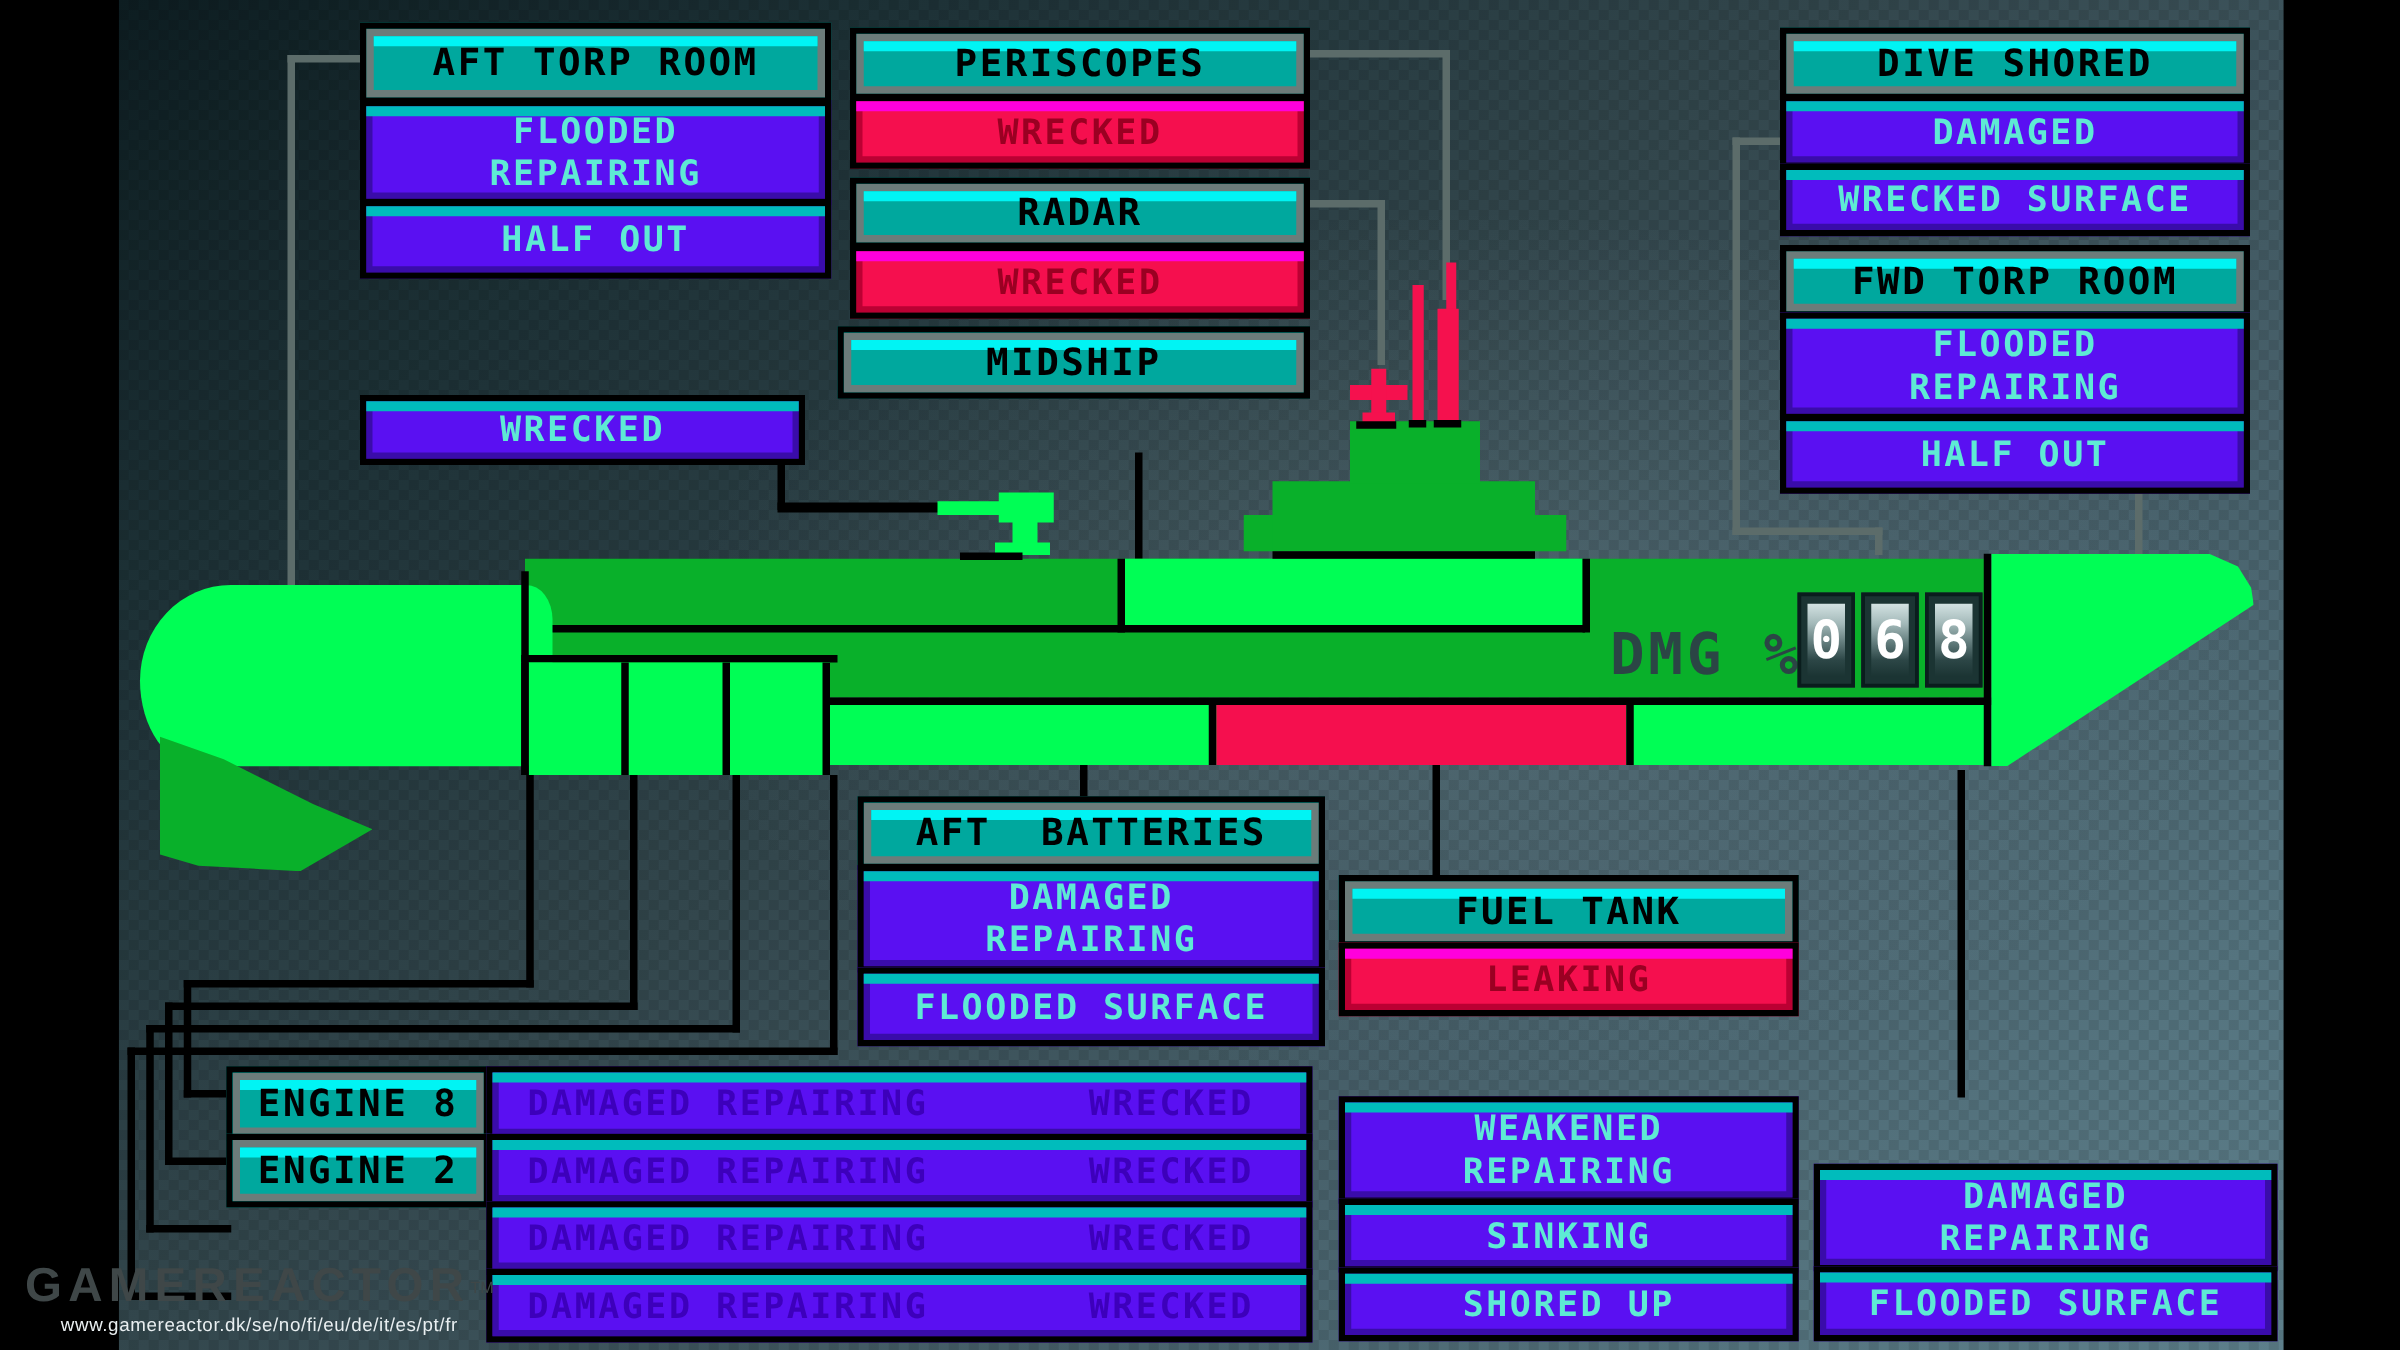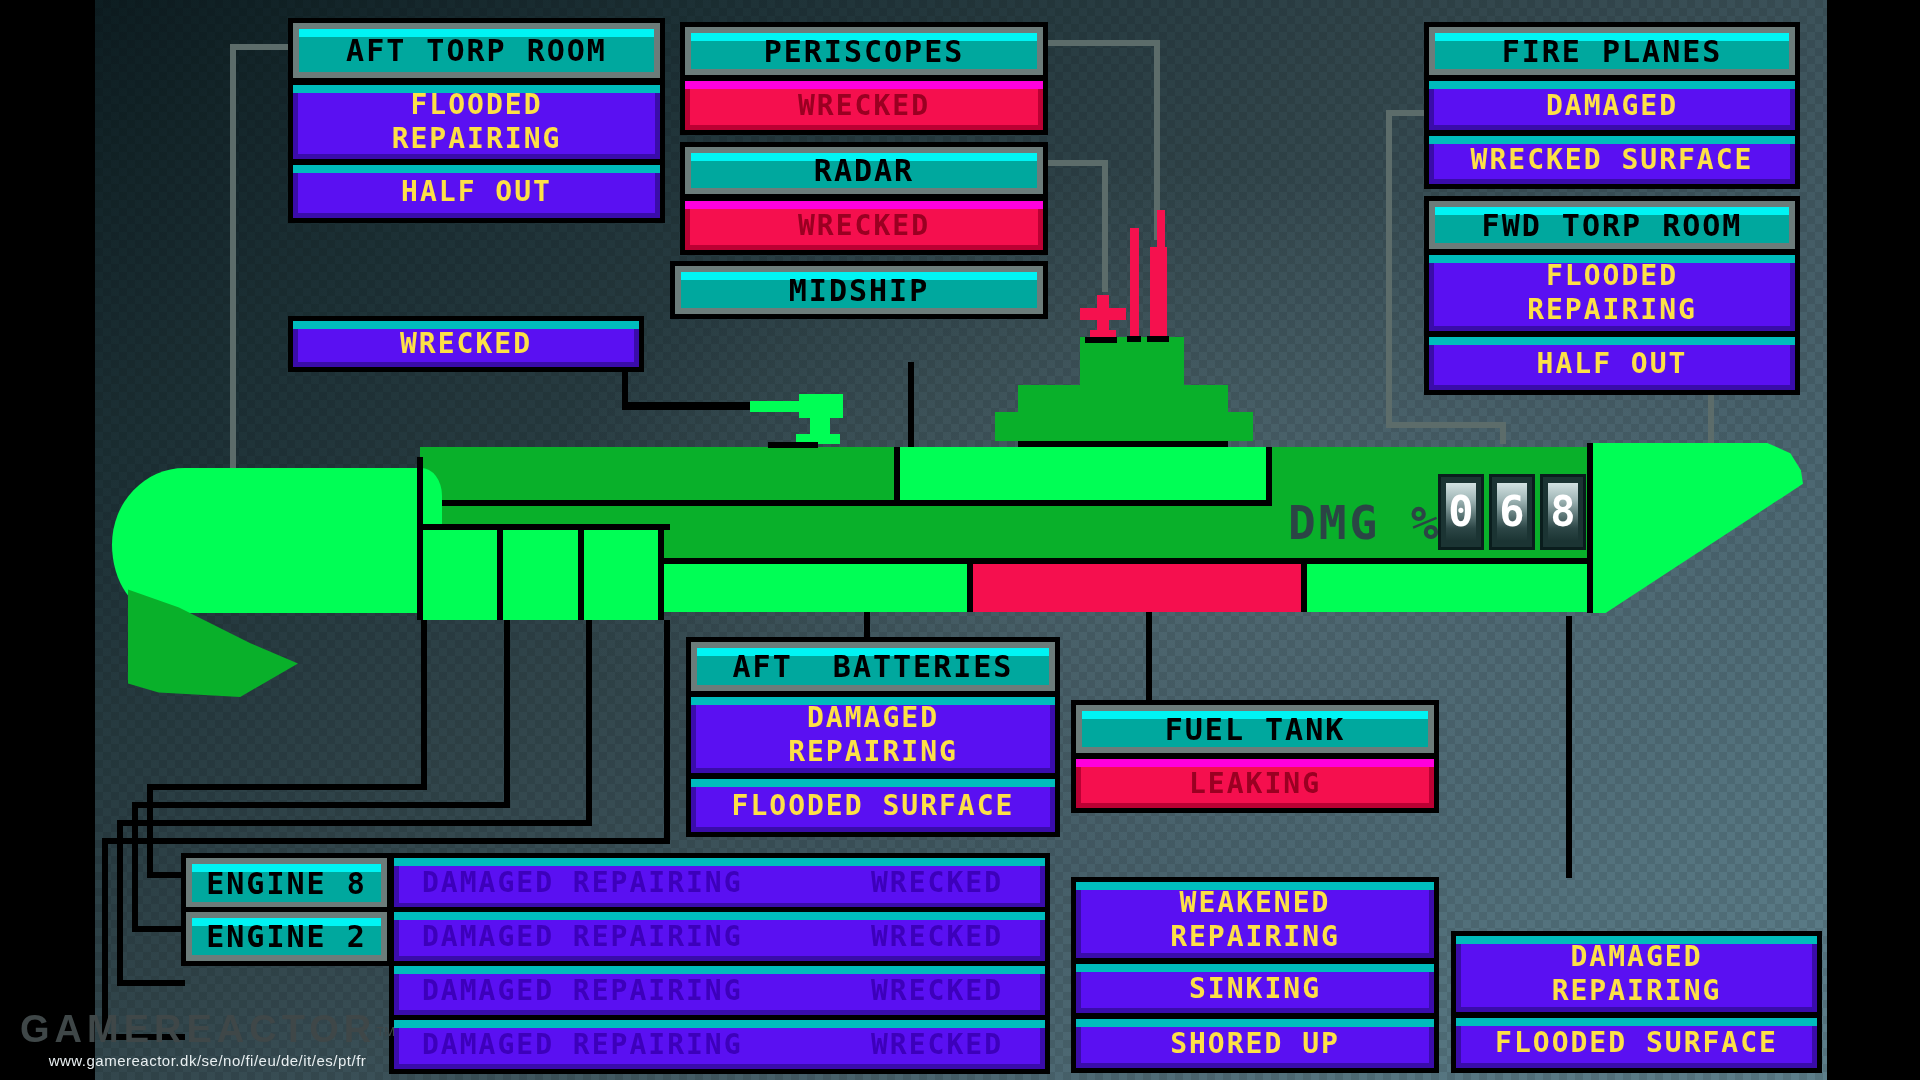--- a/index.html
+++ b/index.html
@@ -30,21 +30,21 @@
   
   .hdr{position:absolute;background:#00a89e;border:5px solid #000;
        box-shadow:inset 0 0 0 6px #6c7c7a;
        display:flex;align-items:center;justify-content:center;}
   .hdr::before{content:"";position:absolute;left:6px;right:6px;top:6px;height:8px;background:#00f4f4;}
   .hdr span{position:relative;color:#000;font-weight:bold;font-size:30px;letter-spacing:2px;white-space:pre;}
   .sp{position:absolute;background:#5a10f2;border:5px solid #000;
       box-shadow:inset 0 0 0 5px #3a0caa;
       display:flex;align-items:center;justify-content:center;}
   .sp::before{content:"";position:absolute;left:0;right:0;top:0;height:8px;background:#00bcbc;}
-  .sp span{position:relative;color:#fde047;font-weight:bold;font-size:28px;letter-spacing:2px;
+  .sp span{position:relative;color:#5eead4;font-weight:bold;font-size:28px;letter-spacing:2px;
            line-height:34px;white-space:pre;text-align:center;}
   .sr{position:absolute;background:#f50f4e;border:5px solid #000;
       box-shadow:inset 0 0 0 5px #bb0033;
       display:flex;align-items:center;justify-content:center;}
   .sr::before{content:"";position:absolute;left:0;right:0;top:0;height:8px;background:#ff00dc;}
   .sr span{position:relative;color:#9a0022;font-weight:bold;font-size:28px;letter-spacing:2px;white-space:pre;}
   .sp.wide{justify-content:flex-start;}
   .sp.wide .l{position:relative;margin-left:28px;}
   .sp.wide .r{position:absolute;right:42px;top:50%;transform:translateY(-50%);}
   .sp.wide span{color:#3d00bb;font-weight:bold;font-size:28px;letter-spacing:2px;white-space:pre;}
@@ -193,21 +193,21 @@
     </div>
   <div class="sr" style="left:680px;top:196px;width:358px;height:49px">
       <span>WRECKED</span>
     </div>
 
   <div class="hdr" style="left:670px;top:261px;width:368px;height:48px">
       <span>MIDSHIP</span>
     </div>
 
   <div class="hdr" style="left:1424px;top:22px;width:366px;height:48px">
-      <span>FIRE PLANES</span>
+      <span>DIVE SHORED</span>
     </div>
   <div class="sp" style="left:1424px;top:76px;width:366px;height:49px">
       <span>DAMAGED</span>
     </div>
   <div class="sp" style="left:1424px;top:131px;width:366px;height:48px">
       <span>WRECKED SURFACE</span>
     </div>
 
   <div class="hdr" style="left:1424px;top:196px;width:366px;height:48px">
       <span>FWD TORP ROOM</span>

